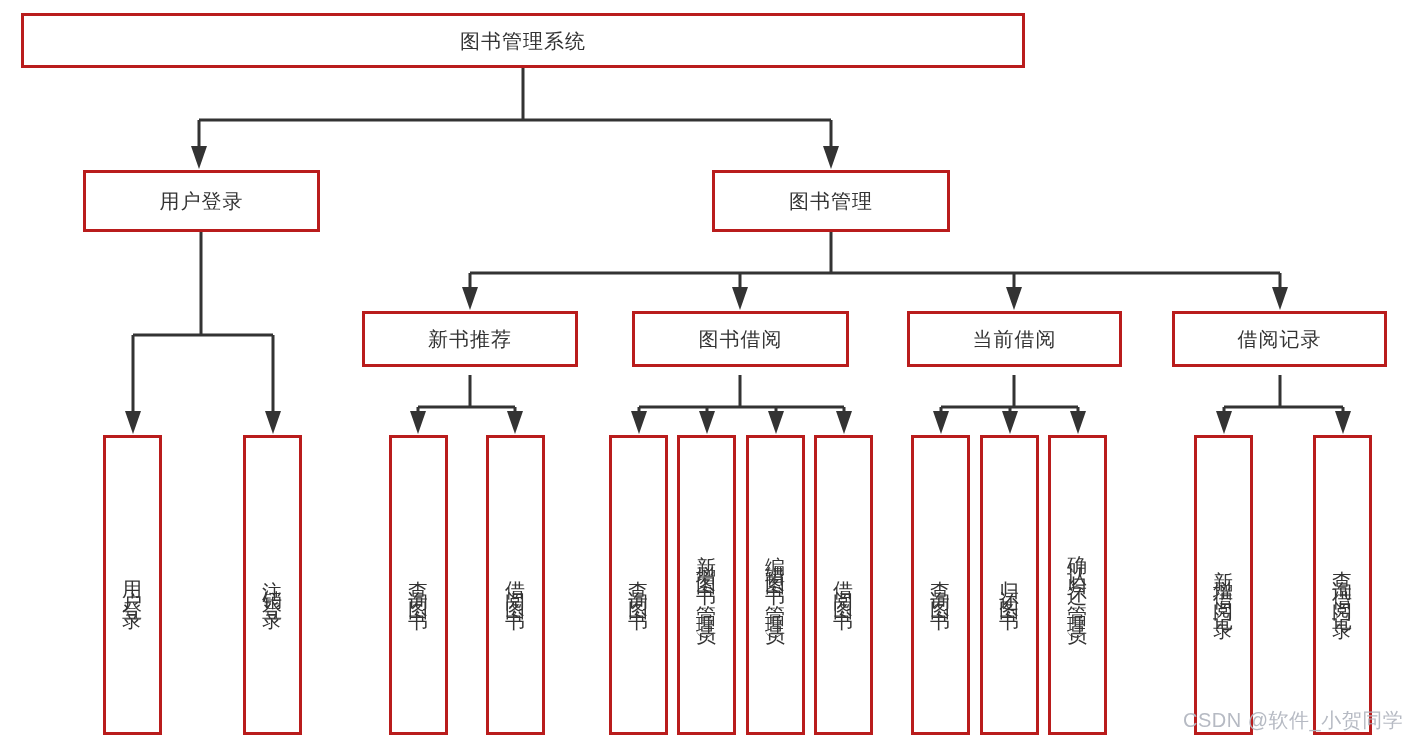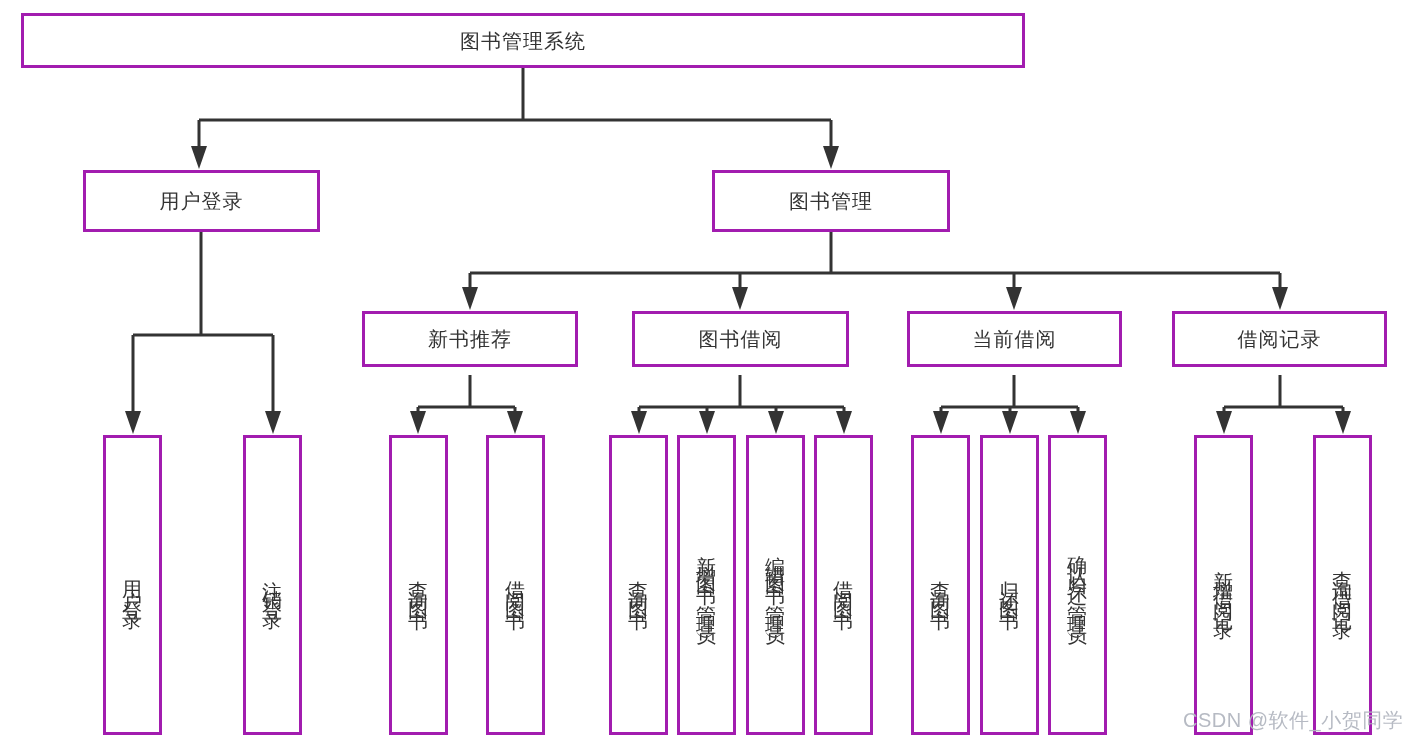--- a/index.html
+++ b/index.html
@@ -19,21 +19,21 @@
     position: absolute;
     left: 0;
     top: 0;
     width: 1405px;
     height: 747px;
     pointer-events: none;
   }
   .node {
     position: absolute;
     box-sizing: border-box;
-    border: 3px solid #a21caf;
+    border: 3px solid #b91c1c;
     background: #ffffff;
     color: #333333;
     display: flex;
     align-items: center;
     justify-content: center;
     font-size: 20px;
     line-height: 1;
     letter-spacing: 1px;
     white-space: nowrap;
   }

